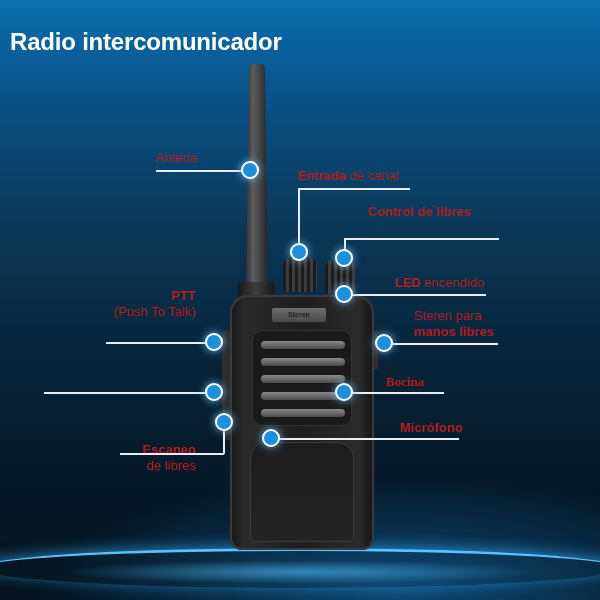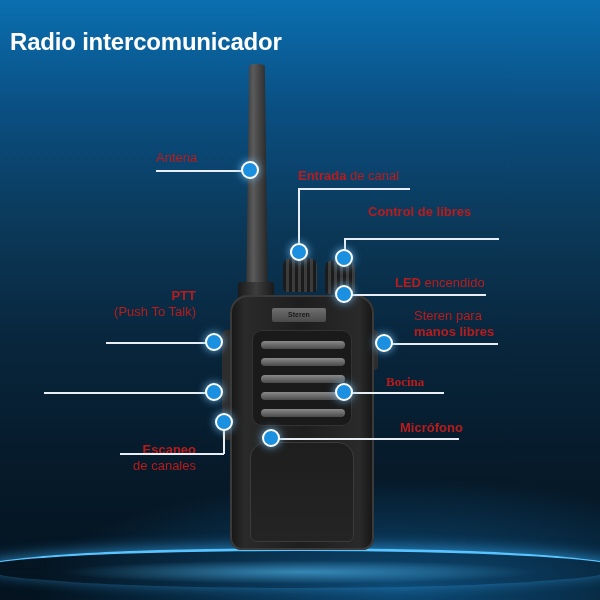--- a/index.html
+++ b/index.html
@@ -160,21 +160,21 @@
 <div class="dot" style="left:214px;top:392px;"></div>
 
 <div class="label" style="left:386px;top:374px;font-family:Liberation Serif, serif;">
   <b>Bocina</b>
 </div>
 <div class="hline" style="left:344px;top:392px;width:100px;"></div>
 <div class="dot" style="left:344px;top:392px;"></div>
 
 <div class="label right" style="left:110px;top:420px;width:86px;margin-top:22px;">
   <b>Escaneo</b>
-  <div>de canales</div>
+  <div>de libres</div>
 </div>
 <div class="hline" style="left:120px;top:453px;width:104px;"></div>
 <div class="vline" style="left:223px;top:422px;height:32px;"></div>
 <div class="dot" style="left:224px;top:422px;"></div>
 
 <div class="label" style="left:400px;top:420px;">
   <b>Micrófono</b>
 </div>
 <div class="hline" style="left:271px;top:438px;width:188px;"></div>
 <div class="dot" style="left:271px;top:438px;"></div>

